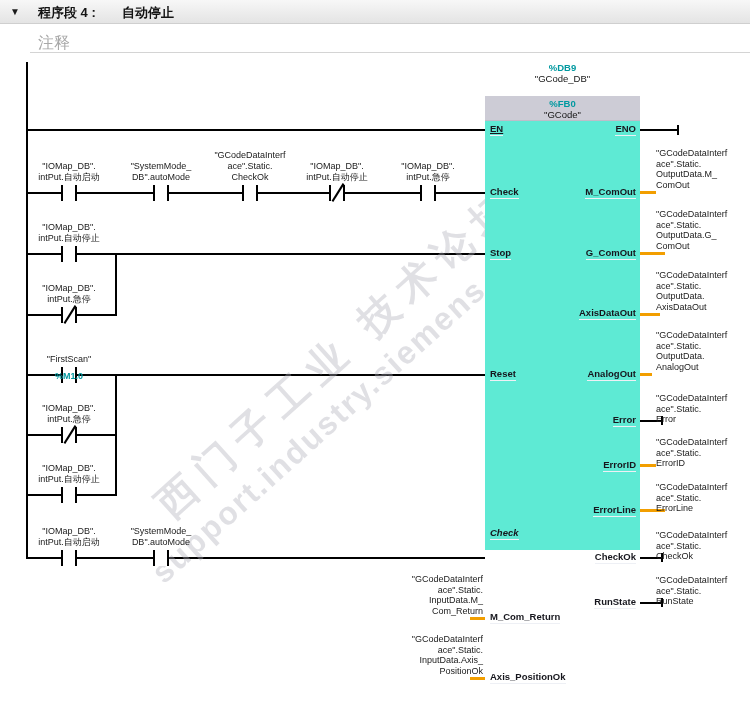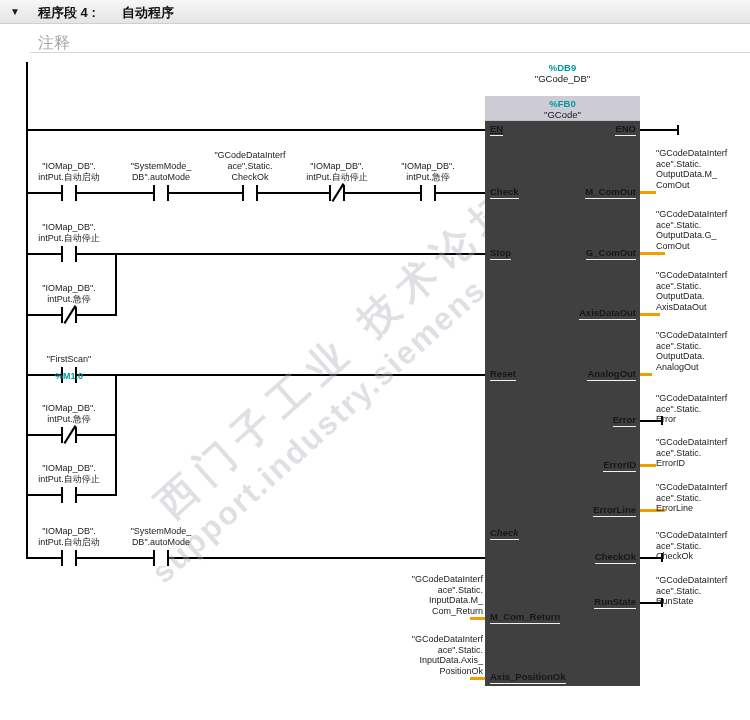--- a/index.html
+++ b/index.html
@@ -32,22 +32,22 @@
   
   .clabel { position:absolute; width:110px; text-align:center; font-size:9px;
     line-height:11px; color:#1a1a1a; white-space:pre-line; }
   .addr { color:#0099a0; font-weight:bold; }
   .olabel { position:absolute; left:656px; font-size:9px; line-height:10.5px;
     color:#1a1a1a; white-space:pre-line; }
   .ilabel { position:absolute; right:267px; text-align:right; font-size:9px;
     line-height:10.5px; color:#1a1a1a; white-space:pre-line; }
 
   
-  .fb-block { position:absolute; left:485px; top:96px; width:155px; height:590px;
-    background:#404040; }
+  .fb-block { position:absolute; left:485px; top:96px; width:155px; height:454px;
+    background:#5eead4; }
   .fb-head { position:absolute; left:0; top:0; width:155px; height:25px;
     background:#cdccd6; border-bottom:1px solid #bebdc9; text-align:center; }
   .fb-addr { display:block; font-size:9.5px; font-weight:bold; color:#0099a0; margin-top:2px; }
   .fb-name { display:block; font-size:9.5px; color:#141414; }
   .db-label { position:absolute; left:485px; top:62px; width:155px; text-align:center; }
   .db-addr { display:block; font-size:9.5px; font-weight:bold; color:#0099a0; }
   .db-name { display:block; font-size:9.5px; color:#141414; }
   .pname { position:absolute; font-size:9.5px; font-weight:bold; color:#16161d; }
   .pname span { border-bottom:1px solid #eef0f5; padding-bottom:1px; }
   .pl { left:490px; }
@@ -62,21 +62,21 @@
   .wm-diag .l2 { font-size:32px; letter-spacing:2px; font-weight:bold; }
 </style>
 </head>
 <body>
 
 <div id="stage">
 
   <div class="net-header">
     <span class="collapse">▼</span>
     <span class="net-title-prefix">程序段 4 :</span>
-    <span class="net-title">自动程序</span>
+    <span class="net-title">自动停止</span>
   </div>
   <div class="net-comment">注释</div>
   <div class="comment-sep"></div>
 
   <div class="vwire" style="left:26px; top:62px; height:497px;"></div>
 
   <div class="hwire" style="left:26px; top:129px; width:459px;"></div>
 
   <div class="hwire" style="left:26px; top:192px; width:459px;"></div>
 

